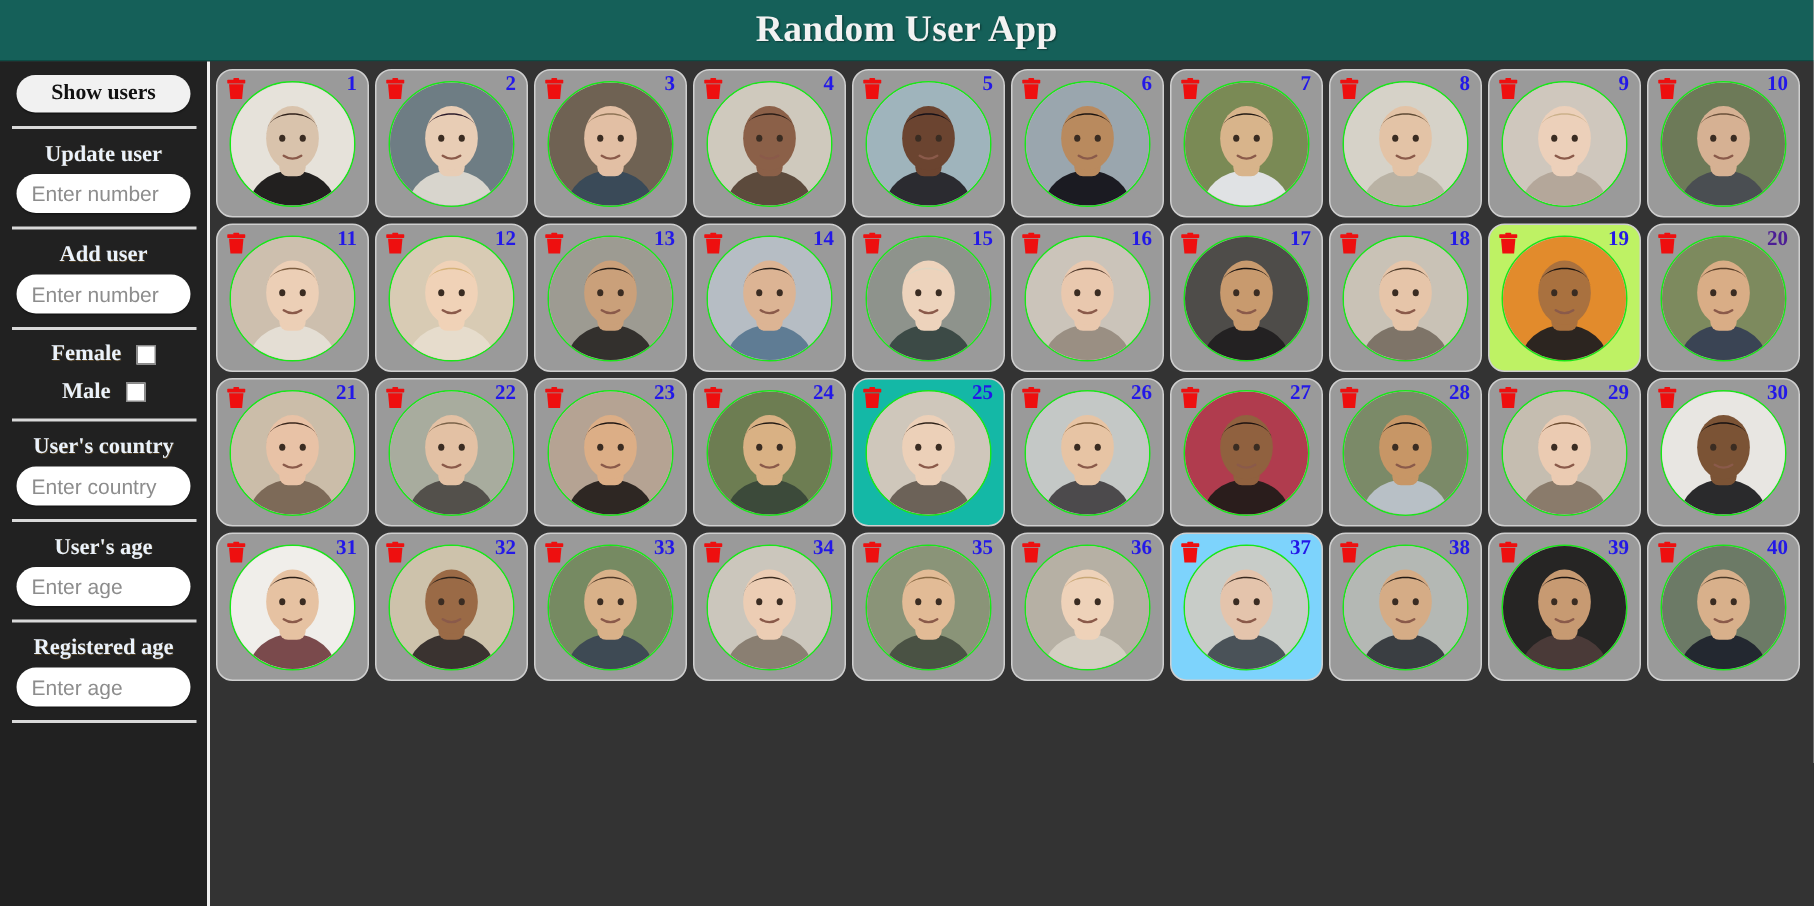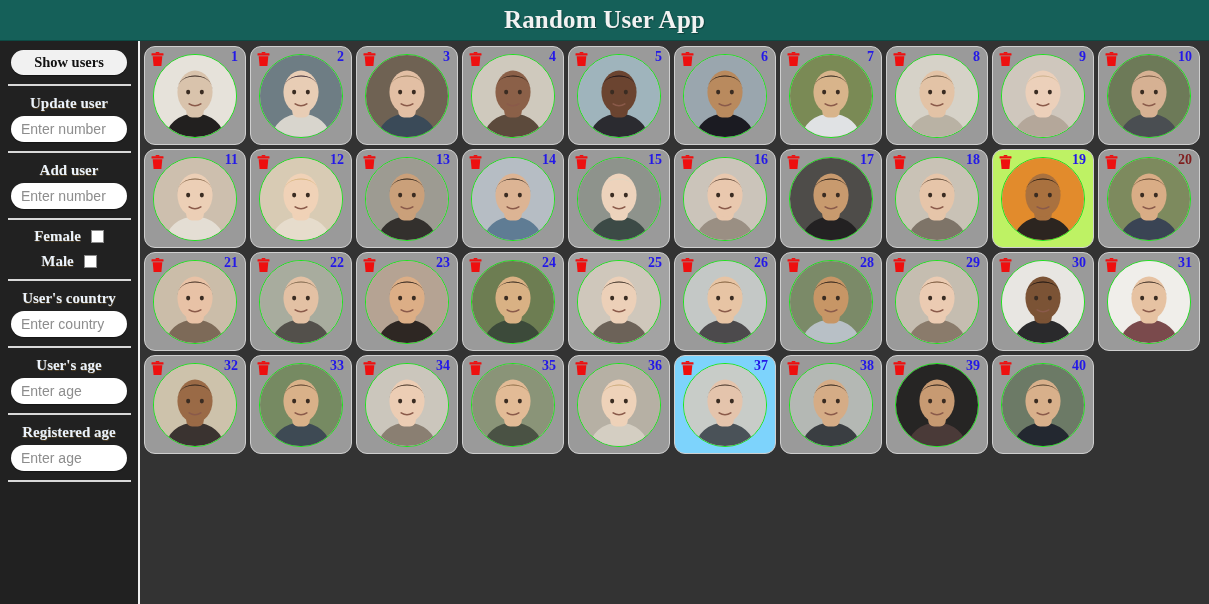--- a/index.html
+++ b/index.html
@@ -643,21 +643,21 @@
                 <path d="M36 50 Q42 54 48 50" stroke="#8a5a4a" stroke-width="1.6" fill="none" stroke-linecap="round"></path>
               </svg>
             </div>
           </div>
           <div class="card" style="background: rgb(154, 154, 154);">
             <span class="card-trash"><svg width="13" height="15" viewBox="0 0 13 15">
                 <rect x="0.5" y="1.2" width="12" height="2.4" rx="0.5" fill="#ee0f0f"></rect>
                 <rect x="4.6" y="0" width="3.8" height="1.6" rx="0.5" fill="#ee0f0f"></rect>
                 <path d="M1.7 4.2 H11.3 L10.4 14 H2.6 Z" fill="#ee0f0f"></path>
               </svg></span>
-            <span class="card-num" style="color: #7f1d1d; text-align: center;">20</span>
+            <span class="card-num" style="color: #4c1d95; text-align: center;">20</span>
             <div class="avatar" style="border-color: rgb(24, 232, 24);">
               <svg class="ph" viewBox="0 0 84 84" preserveAspectRatio="xMidYMid slice">
                 <rect width="84" height="84" fill="#7d8a5e"></rect>
                 <ellipse cx="42" cy="86" rx="30" ry="26" fill="#3a4454"></ellipse>
                 <rect x="33" y="50" width="18" height="14" rx="6" fill="#d9ad86"></rect>
                 <ellipse cx="42" cy="38" rx="18" ry="22" fill="#d9ad86"></ellipse>
                 <path d="M24 36 C24 16 60 16 60 36 C60 28 54 22 42 22 C30 22 24 28 24 36 Z" fill="#5a3f2a"></path>
                 <ellipse cx="35" cy="38" rx="2.1" ry="2.4" fill="#3a2c22"></ellipse>
                 <ellipse cx="49" cy="38" rx="2.1" ry="2.4" fill="#3a2c22"></ellipse>
                 <path d="M36 50 Q42 54 48 50" stroke="#8a5a4a" stroke-width="1.6" fill="none" stroke-linecap="round"></path>
@@ -737,21 +737,21 @@
                 <ellipse cx="42" cy="86" rx="30" ry="26" fill="#3c4a3a"></ellipse>
                 <rect x="33" y="50" width="18" height="14" rx="6" fill="#d9b184"></rect>
                 <ellipse cx="42" cy="38" rx="18" ry="22" fill="#d9b184"></ellipse>
                 <path d="M24 36 C24 16 60 16 60 36 C60 28 54 22 42 22 C30 22 24 28 24 36 Z" fill="#221a14"></path>
                 <ellipse cx="35" cy="38" rx="2.1" ry="2.4" fill="#3a2c22"></ellipse>
                 <ellipse cx="49" cy="38" rx="2.1" ry="2.4" fill="#3a2c22"></ellipse>
                 <path d="M36 50 Q42 54 48 50" stroke="#8a5a4a" stroke-width="1.6" fill="none" stroke-linecap="round"></path>
               </svg>
             </div>
           </div>
-          <div class="card" style="background: #a3a3a3;">
+          <div class="card" style="background: #14b8a6;">
             <span class="card-trash"><svg width="13" height="15" viewBox="0 0 13 15">
                 <rect x="0.5" y="1.2" width="12" height="2.4" rx="0.5" fill="#ee0f0f"></rect>
                 <rect x="4.6" y="0" width="3.8" height="1.6" rx="0.5" fill="#ee0f0f"></rect>
                 <path d="M1.7 4.2 H11.3 L10.4 14 H2.6 Z" fill="#ee0f0f"></path>
               </svg></span>
             <span class="card-num" style="color: rgb(35, 24, 232);">25</span>
             <div class="avatar" style="border-color: rgb(24, 232, 24);">
               <svg class="ph" viewBox="0 0 84 84" preserveAspectRatio="xMidYMid slice">
                 <rect width="84" height="84" fill="#cfc7bb"></rect>
                 <ellipse cx="42" cy="86" rx="30" ry="26" fill="#6c6258"></ellipse>
@@ -783,20 +783,40 @@
                 <path d="M36 50 Q42 54 48 50" stroke="#8a5a4a" stroke-width="1.6" fill="none" stroke-linecap="round"></path>
               </svg>
             </div>
           </div>
           <div class="card" style="background: rgb(154, 154, 154);">
             <span class="card-trash"><svg width="13" height="15" viewBox="0 0 13 15">
                 <rect x="0.5" y="1.2" width="12" height="2.4" rx="0.5" fill="#ee0f0f"></rect>
                 <rect x="4.6" y="0" width="3.8" height="1.6" rx="0.5" fill="#ee0f0f"></rect>
                 <path d="M1.7 4.2 H11.3 L10.4 14 H2.6 Z" fill="#ee0f0f"></path>
               </svg></span>
+            <span class="card-num" style="color: rgb(35, 24, 232);">27</span>
+            <div class="avatar" style="border-color: rgb(24, 232, 24);">
+              <svg class="ph" viewBox="0 0 84 84" preserveAspectRatio="xMidYMid slice">
+                <rect width="84" height="84" fill="#b03c4e"></rect>
+                <ellipse cx="42" cy="86" rx="30" ry="26" fill="#2a1d1c"></ellipse>
+                <rect x="33" y="50" width="18" height="14" rx="6" fill="#90613f"></rect>
+                <ellipse cx="42" cy="38" rx="18" ry="22" fill="#90613f"></ellipse>
+                <path d="M24 36 C24 16 60 16 60 36 C60 28 54 22 42 22 C30 22 24 28 24 36 Z" fill="#1d1210"></path>
+                <ellipse cx="35" cy="38" rx="2.1" ry="2.4" fill="#3a2c22"></ellipse>
+                <ellipse cx="49" cy="38" rx="2.1" ry="2.4" fill="#3a2c22"></ellipse>
+                <path d="M36 50 Q42 54 48 50" stroke="#8a5a4a" stroke-width="1.6" fill="none" stroke-linecap="round"></path>
+              </svg>
+            </div>
+          </div>
+          <div class="card" style="background: rgb(154, 154, 154);">
+            <span class="card-trash"><svg width="13" height="15" viewBox="0 0 13 15">
+                <rect x="0.5" y="1.2" width="12" height="2.4" rx="0.5" fill="#ee0f0f"></rect>
+                <rect x="4.6" y="0" width="3.8" height="1.6" rx="0.5" fill="#ee0f0f"></rect>
+                <path d="M1.7 4.2 H11.3 L10.4 14 H2.6 Z" fill="#ee0f0f"></path>
+              </svg></span>
             <span class="card-num" style="color: rgb(35, 24, 232);">28</span>
             <div class="avatar" style="border-color: rgb(24, 232, 24);">
               <svg class="ph" viewBox="0 0 84 84" preserveAspectRatio="xMidYMid slice">
                 <rect width="84" height="84" fill="#7b8a68"></rect>
                 <ellipse cx="42" cy="86" rx="30" ry="26" fill="#b8c0c6"></ellipse>
                 <rect x="33" y="50" width="18" height="14" rx="6" fill="#c79666"></rect>
                 <ellipse cx="42" cy="38" rx="18" ry="22" fill="#c79666"></ellipse>
                 <path d="M24 36 C24 16 60 16 60 36 C60 28 54 22 42 22 C30 22 24 28 24 36 Z" fill="#201712"></path>
                 <ellipse cx="35" cy="38" rx="2.1" ry="2.4" fill="#3a2c22"></ellipse>
                 <ellipse cx="49" cy="38" rx="2.1" ry="2.4" fill="#3a2c22"></ellipse>

